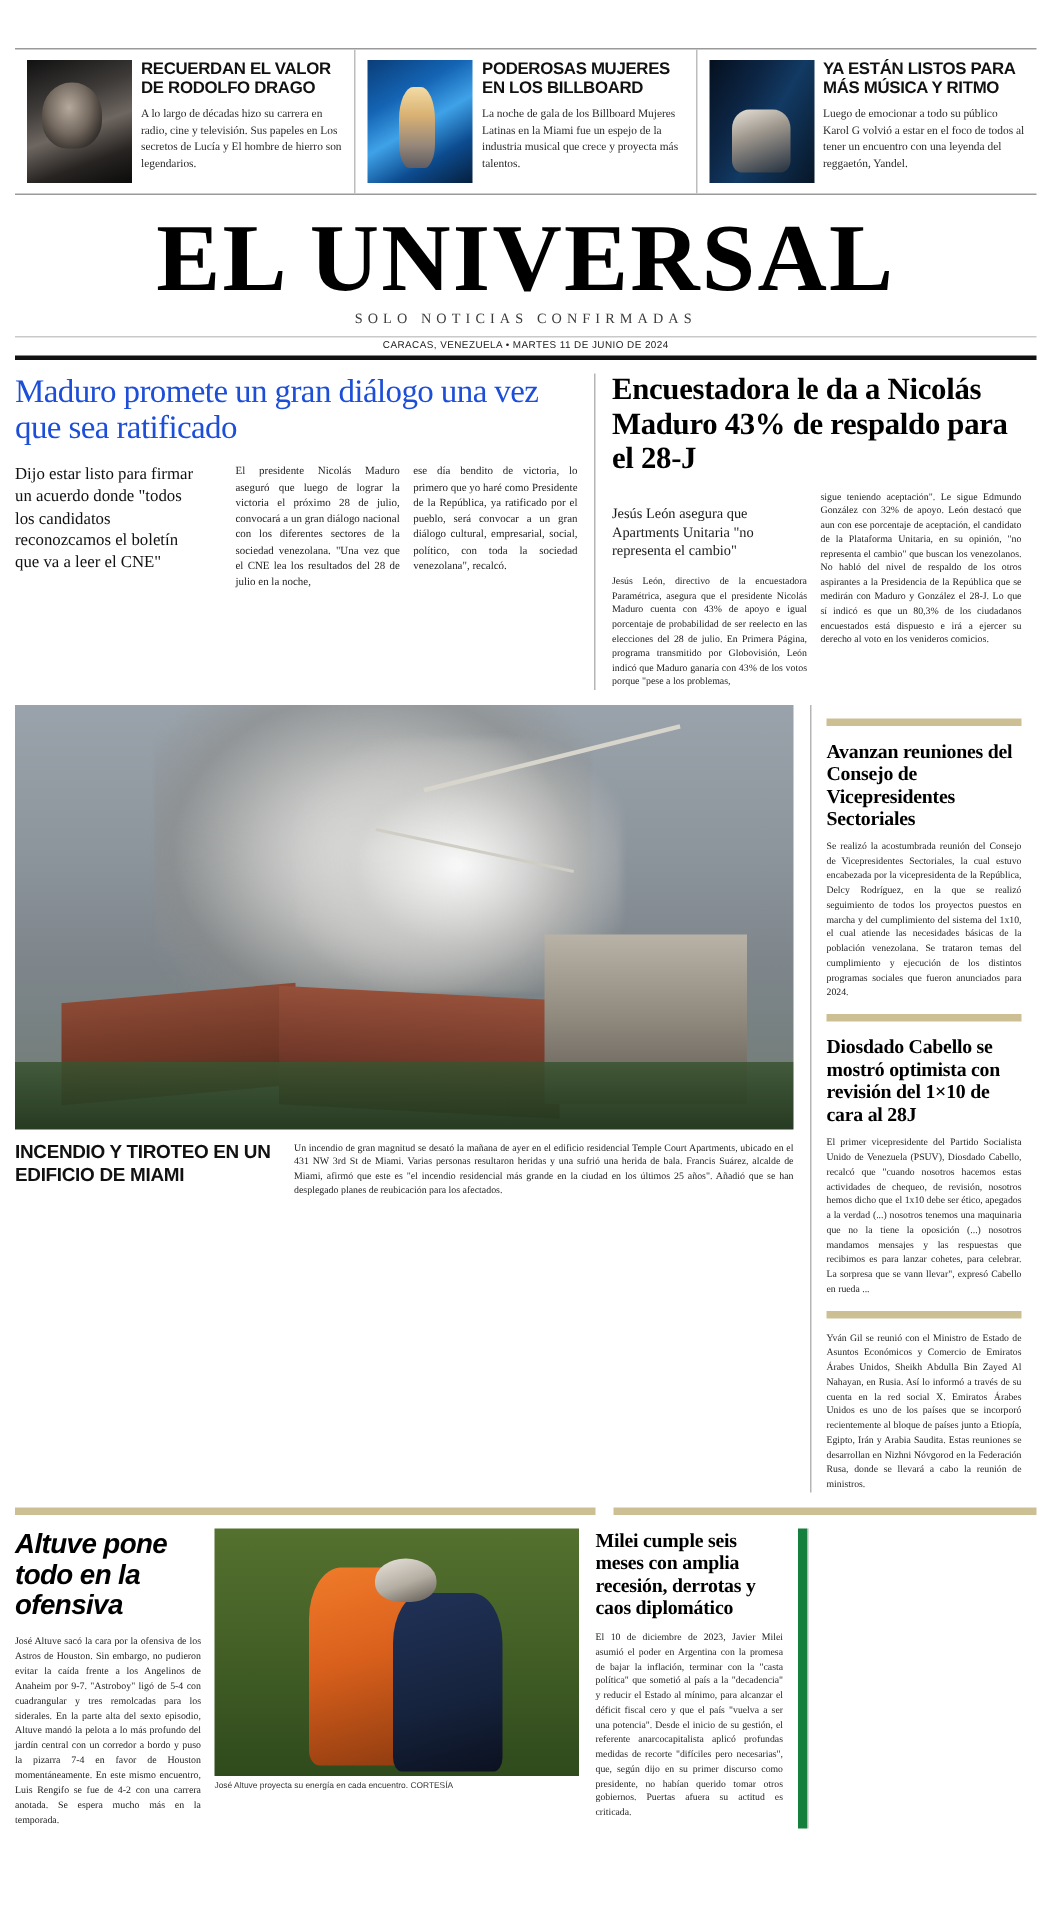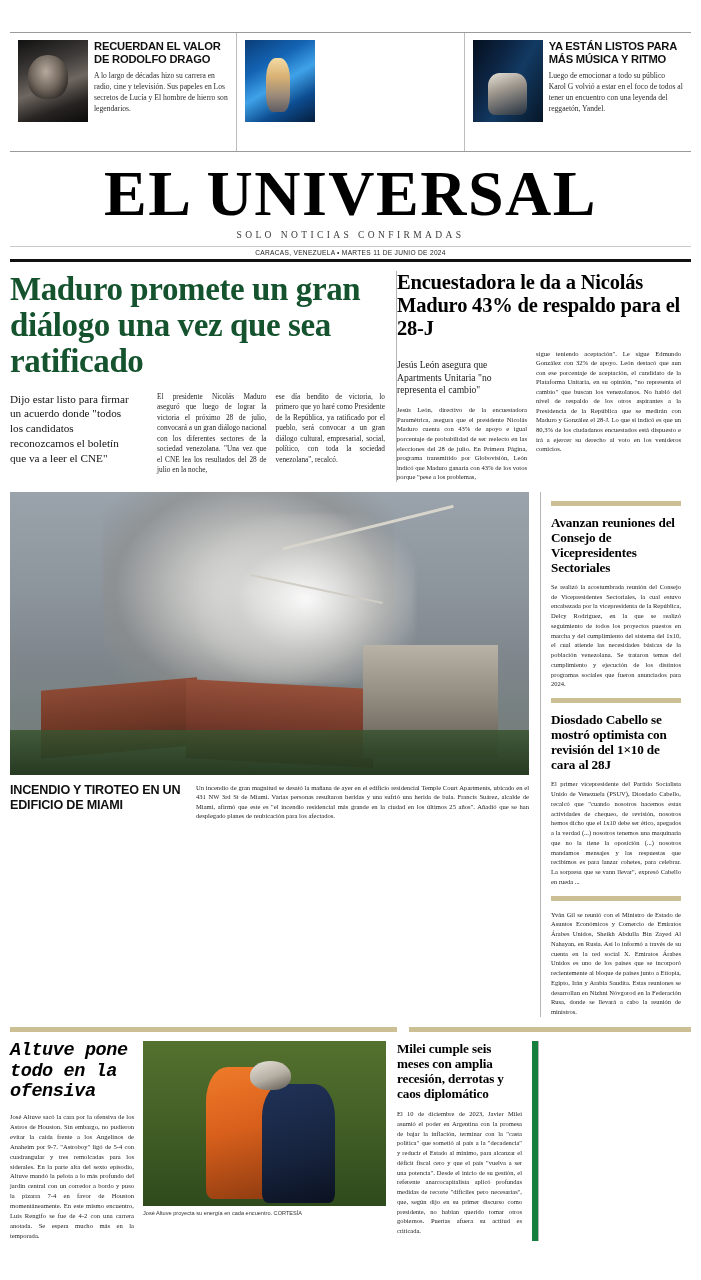--- a/index.html
+++ b/index.html
@@ -11,21 +11,21 @@
     overflow: hidden;
   }
   .page { width: 701px; height: 1280px; position: relative; background:#fff; padding: 0 10px; }
 
   
   .teaser-strip {
     margin-top: 32px;
     border-top: 1px solid #9a9a9a;
     border-bottom: 1px solid #9a9a9a;
     display: flex;
-    height: 120px;
+    height: 98px;
   }
   .teaser {
     flex: 1 1 0;
     display: flex;
     gap: 6px;
     padding: 7px 8px 7px 8px;
     border-right: 1px solid #bdbdbd;
   }
   .teaser:last-child { border-right: none; }
   .teaser-photo {
@@ -94,28 +94,28 @@
   .dateline {
     font-family: "Liberation Sans", sans-serif;
     font-size: 6.6px;
     letter-spacing: 0.3px;
     color: #222;
   }
 
   
   .lead-row { display: flex; margin-top: 9px; }
   .lead-left { width: 386px; padding-right: 11px; }
-  .lead-right { width: 285px; border-left: 1px solid #b5b5b5; }
+  .lead-right { width: 285px; padding-left: 11px; border-left: 1px solid #b5b5b5; }
 
   .lead-headline {
-    font-weight: 700;
-    font-size: 33px;
+    font-weight: 400;
+    font-size: 22px;
     line-height: 1.1;
     letter-spacing: -0.4px;
-    color: #14532d;
+    color: #1d4ed8;
   }
   .lead-sub-row { display: flex; gap: 25px; margin-top: 12px; }
   .lead-standfirst {
     width: 122px; flex: 0 0 122px;
     font-size: 11.2px;
     line-height: 1.32;
     color: #111;
   }
   .lead-cols { flex: 1 1 auto; display: flex; gap: 9px; }
   .lead-col { flex: 1 1 0; font-size: 7.3px; line-height: 1.44; text-align: justify; color: #222; }
@@ -220,21 +220,21 @@
   .feat-rule-gap { width: 12px; }
   .feat-rule-right { flex:1 1 auto; height: 5px; background:#cdbf94; }
 
   .feat-row { display: flex; margin-top: 9px; }
   .feat-left { width: 387px; display: flex; gap: 9px; padding-right: 11px; }
   .feat-right { width: 141px; padding-left: 10px; border-left: 1px solid #b5b5b5; }
   .feat-mid { width: 141px; padding: 0 10px 0 0; border-right: 6px solid #15803d; }
 
   .altuve-col { width: 124px; flex: 0 0 124px; }
   .altuve-title {
-    font-family: Liberation Mono, monospace;
+    font-family: Liberation Sans, sans-serif;
     font-style: italic;
     font-weight: 700;
     font-size: 18.5px;
     line-height: 1.12;
     letter-spacing: -0.4px;
     color: #000;
   }
   .altuve-text { margin-top: 9px; font-size: 6.6px; line-height: 1.5; text-align: justify; color: #222; }
 
   .altuve-photo-wrap { flex: 1 1 auto; }
@@ -278,20 +278,24 @@
     <div class="teaser">
       <div class="teaser-photo ph-drago"></div>
       <div class="teaser-body">
         <div class="teaser-title">RECUERDAN EL VALOR DE RODOLFO DRAGO</div>
         <div class="teaser-text">A lo largo de décadas hizo su carrera en radio, cine y televisión. Sus papeles en Los secretos de Lucía y El hombre de hierro son legendarios.</div>
       </div>
     </div>
 
     <div class="teaser">
       <div class="teaser-photo ph-billboard"></div>
+      <div class="teaser-body">
+        <div class="teaser-title">PODEROSAS MUJERES EN LOS BILLBOARD</div>
+        <div class="teaser-text">La noche de gala de los Billboard Mujeres Latinas en la Miami fue un espejo de la industria musical que crece y proyecta más talentos.</div>
+      </div>
     </div>
 
     <div class="teaser">
       <div class="teaser-photo ph-yandel"></div>
       <div class="teaser-body">
         <div class="teaser-title">YA ESTÁN LISTOS PARA MÁS MÚSICA Y RITMO</div>
         <div class="teaser-text">Luego de emocionar a todo su público Karol G volvió a estar en el foco de todos al tener un encuentro con una leyenda del reggaetón, Yandel.</div>
       </div>
     </div>
 

